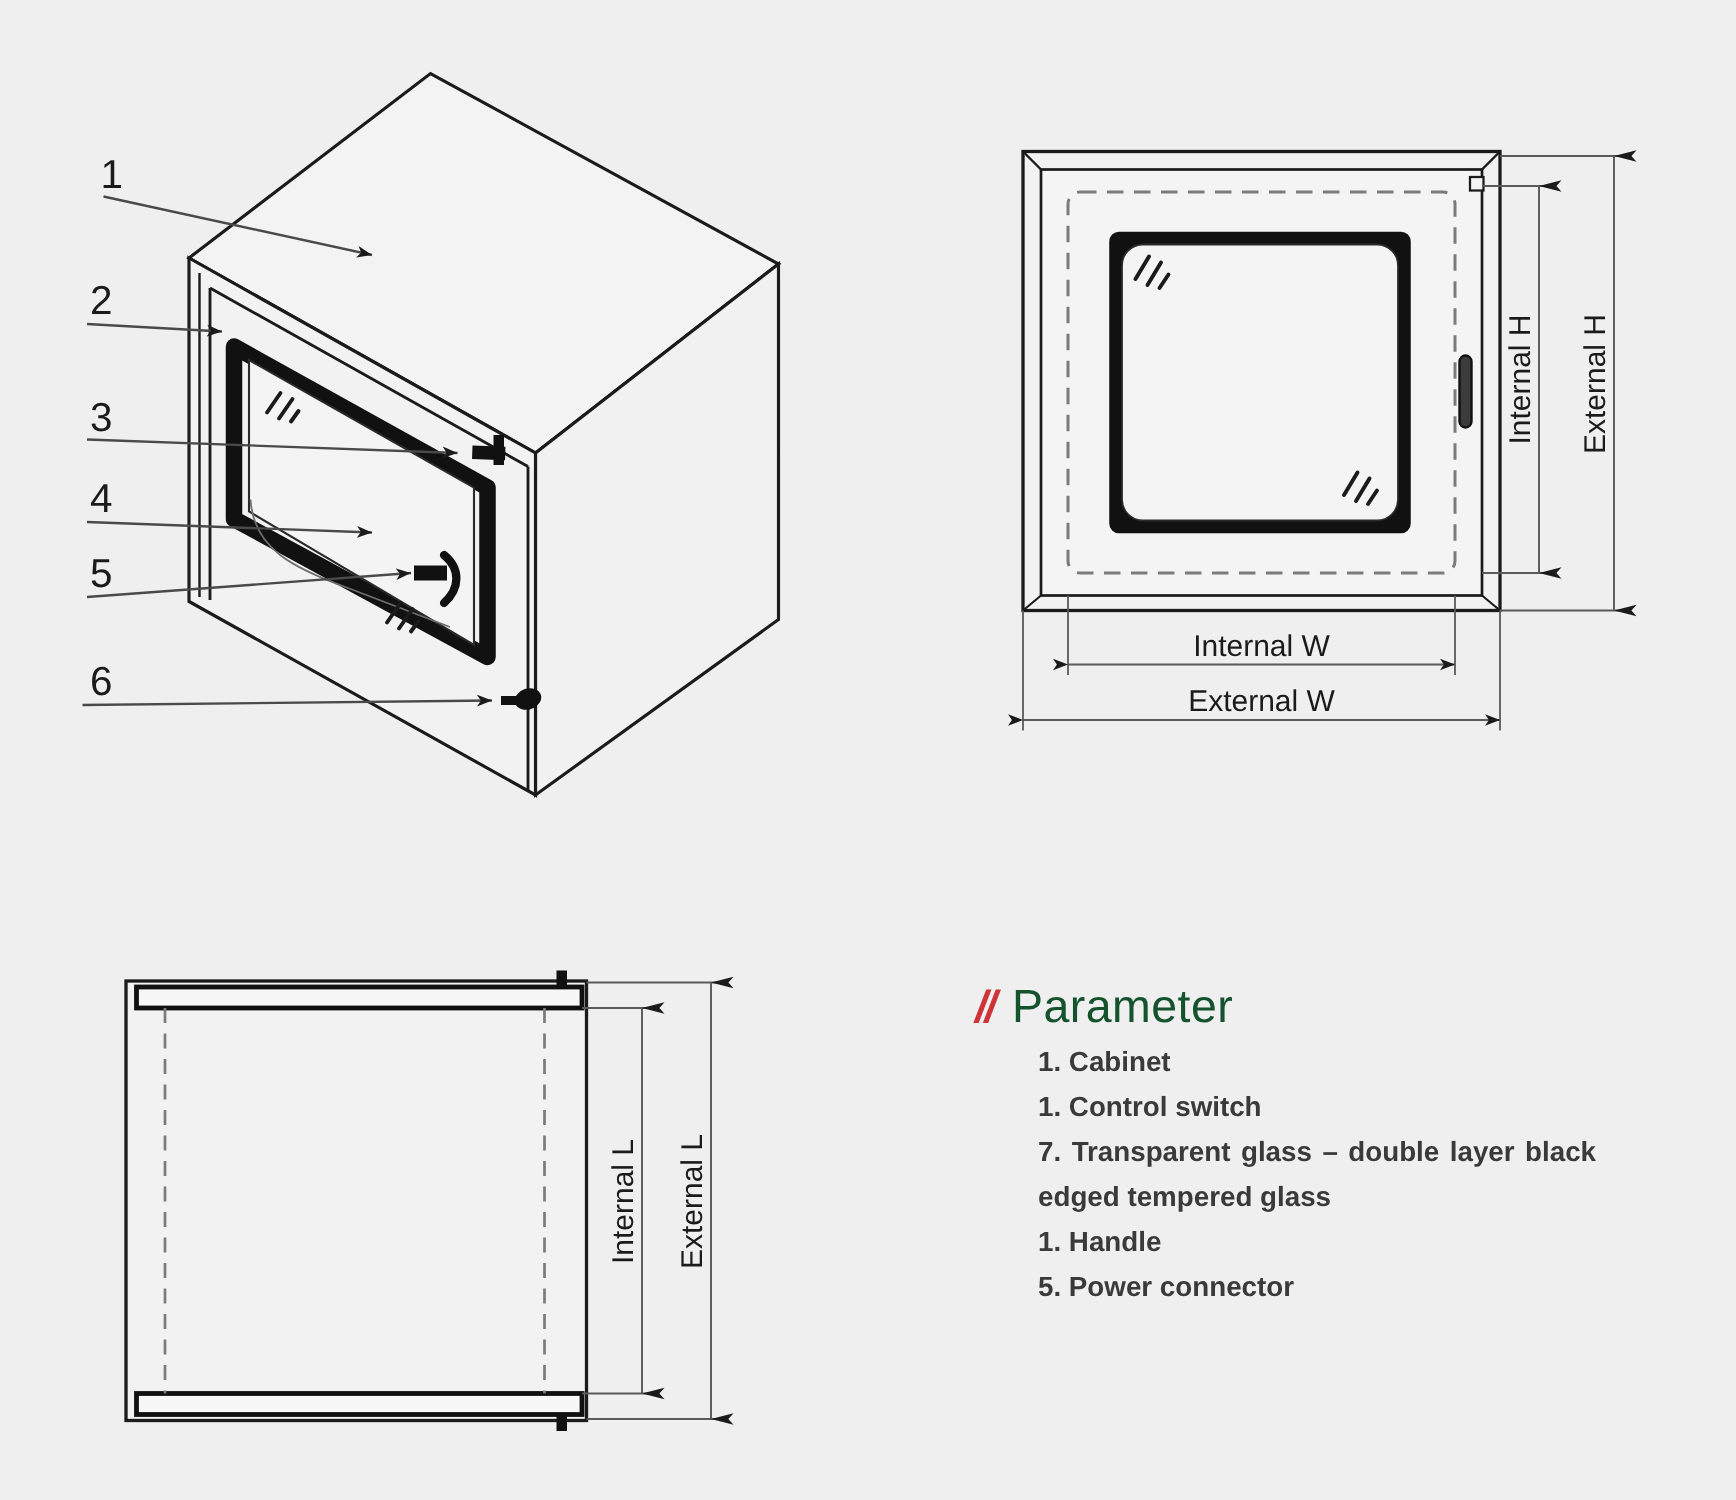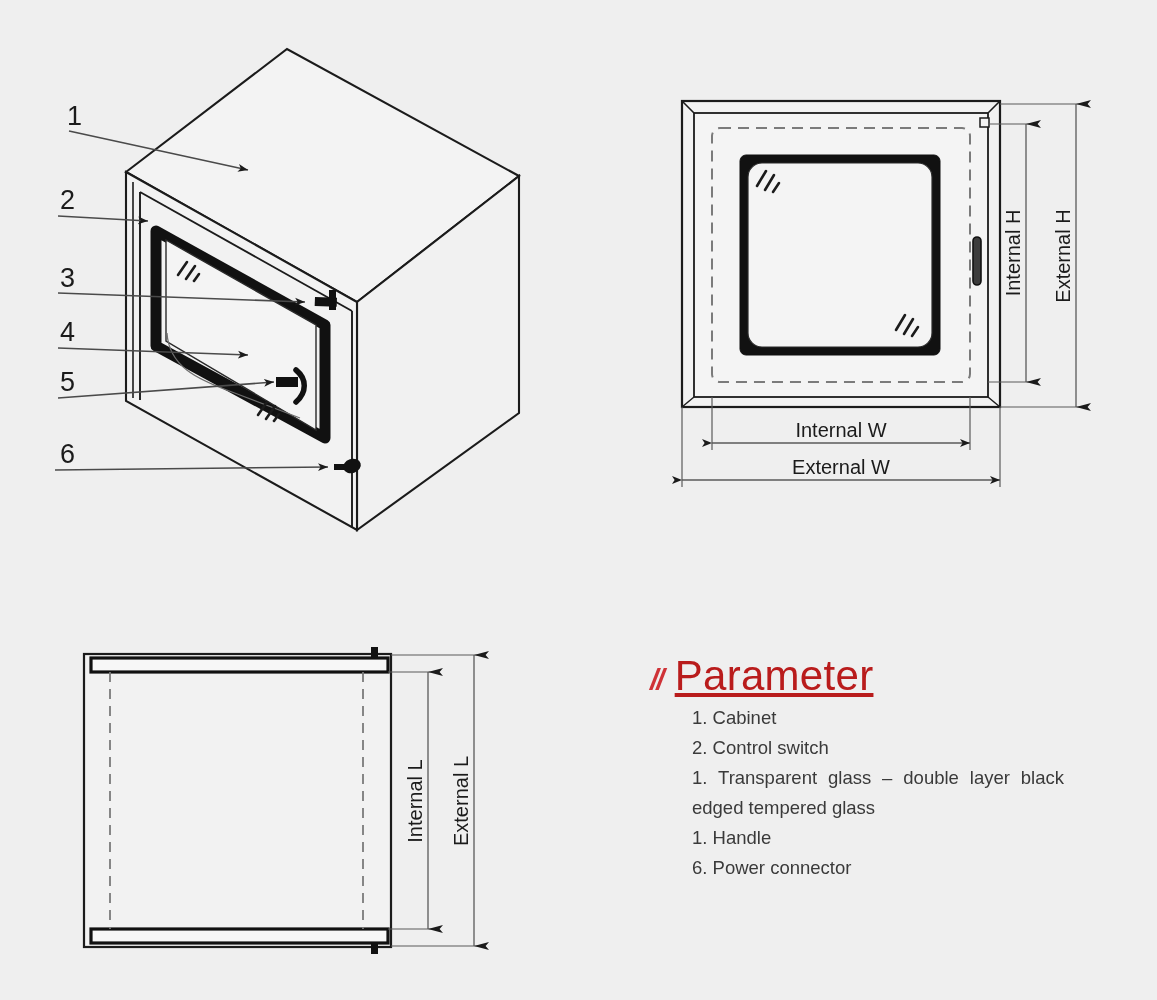--- a/index.html
+++ b/index.html
@@ -41,36 +41,36 @@
   }
   .slashes {
     color: #cf3237;
     font-size: 30px;
     font-weight: bold;
     font-style: italic;
     letter-spacing: -2px;
     line-height: 1;
   }
   .param-title {
-    color: #b91c1c;
-    font-size: 42px;
+    color: #14532d;
+    font-size: 31px;
     line-height: 1;
     letter-spacing: 0.3px;
-    text-decoration: underline;
   }
   .param-list {
     margin: 6px 0 0 42px;
     padding: 0;
     list-style: none;
     color: #3a3a3a;
     font-size: 18.5px;
     line-height: 30px;
   }
   .param-list li {
     white-space: normal;
+    font-weight: bold;
   }
   .param-list li.justified {
     text-align: justify;
     width: 372px;
   }
   .param-list li.justified > span {
     display: inline;
   }
   .dim-label {
     font-size: 20px;
@@ -239,20 +239,20 @@
     </g>
   </svg>
 
   <div class="param-panel">
     <div class="param-title-row">
       <span class="slashes">//</span>
       <span class="param-title">Parameter</span>
     </div>
     <ul class="param-list">
       <li>1. Cabinet</li>
-      <li>2. Control switch</li>
-      <li class="justified"><span>1. Transparent glass – double layer black edged tempered glass</span></li>
+      <li>1. Control switch</li>
+      <li class="justified"><span>7. Transparent glass – double layer black edged tempered glass</span></li>
       <li>1. Handle</li>
-      <li>6. Power connector</li>
+      <li>5. Power connector</li>
     </ul>
   </div>
 
 </div>
 
 </body></html>

